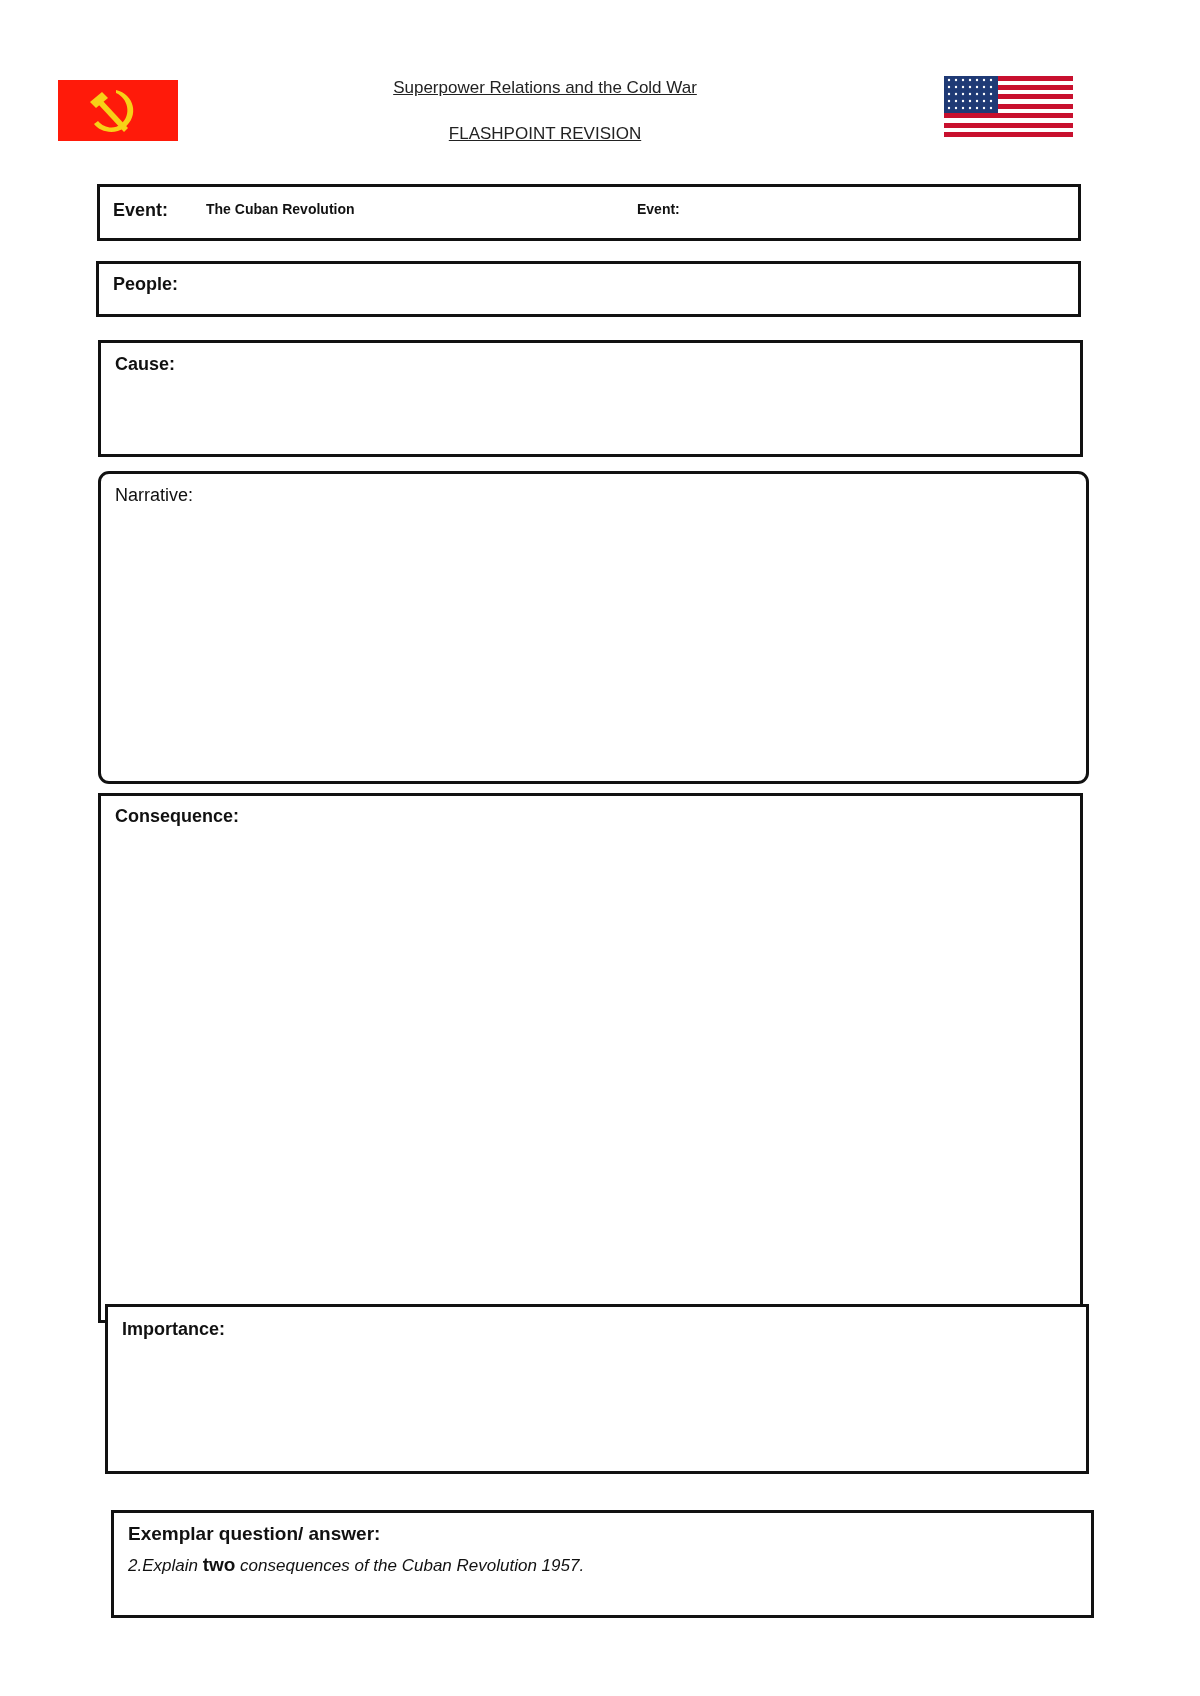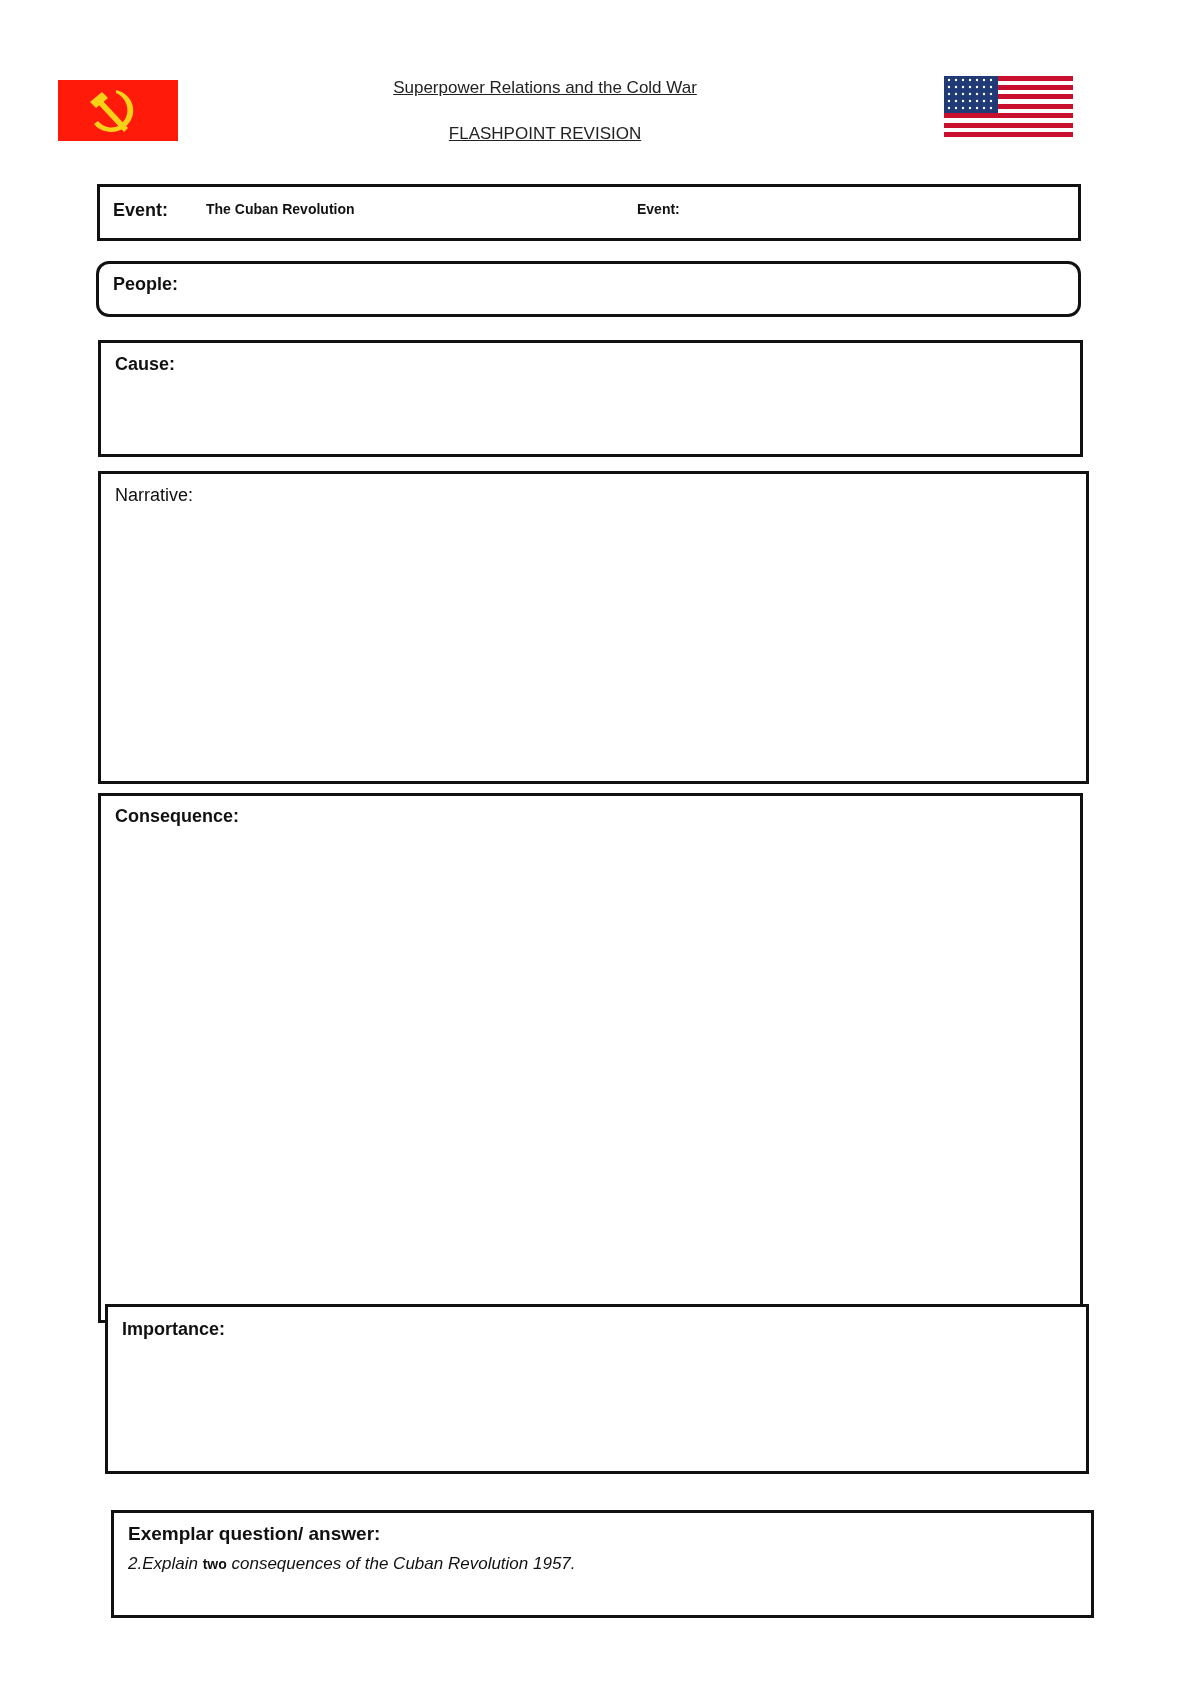--- a/index.html
+++ b/index.html
@@ -7,21 +7,21 @@
            font-family:"Liberation Sans", "DejaVu Sans", sans-serif; color:#111; }
     .abs { position:absolute; }
     .title { left:0; width:1090px; text-align:center; font-size:17px; text-decoration:underline; color:#222; }
     .box { position:absolute; border:3px solid #111; box-sizing:border-box; background:#fff; }
     .lbl { position:absolute; font-weight:bold; font-size:18px; }
     .lbl.normal { font-weight:normal; }
     .val { position:absolute; font-size:14px;font-weight:bold; }
     .flag-ussr { left:58px; top:80px; width:120px; height:61px; background:#ff1a0a; }
     .flag-us { left:944px; top:76px; width:129px; height:61px; }
     .q { position:absolute; font-size:17px; font-style:italic; }
-    .q b { font-style:normal; font-weight:bold; font-size:14px; }
+    .q b { font-style:normal; font-weight:bold; font-size:19px; }
   </style>
 </head>
 <body>
 
 <div class="abs flag-ussr">
   <svg width="120" height="61" viewBox="0 0 120 61">
     <g fill="#f7d117">
 
       <path d="M58 10 C76 14 82 36 66 48 C56 55 42 52 36 44 L40 41 C46 48 56 50 63 44 C74 35 70 18 58 13 Z"></path>
 
@@ -88,29 +88,29 @@
   </svg>
 </div>
 
 <div class="box" style="left:97px; top:184px; width:984px; height:57px;">
   <span class="lbl" style="left:13px; top:13px;">Event:</span>
   <span class="val" style="left:106px; top:14px;">The Cuban Revolution</span>
   <span class="val" style="left:537px; top:14px;">Event:</span>
   <span class="val" style="left:600px; top:14px;"></span>
 </div>
 
-<div class="box" style="left:96px; top:261px; width:985px; height:56px;border-radius:13px;">
+<div class="box" style="left:96px; top:261px; width:985px; height:56px;">
   <span class="lbl" style="left:14px; top:10px;">People:</span>
 </div>
 
 <div class="box" style="left:98px; top:340px; width:985px; height:117px;">
   <span class="lbl" style="left:14px; top:11px;">Cause:</span>
 </div>
 
-<div class="box" style="left:98px; top:471px; width:991px; height:313px;">
+<div class="box" style="left:98px; top:471px; width:991px; height:313px;border-radius:11px;">
   <span class="lbl normal" style="left:14px; top:11px;">Narrative:</span>
 </div>
 
 <div class="box" style="left:98px; top:793px; width:985px; height:530px;">
   <span class="lbl" style="left:14px; top:10px;">Consequence:</span>
 </div>
 
 <div class="box" style="left:105px; top:1304px; width:984px; height:170px;">
   <span class="lbl" style="left:14px; top:12px;">Importance:</span>
 </div>

